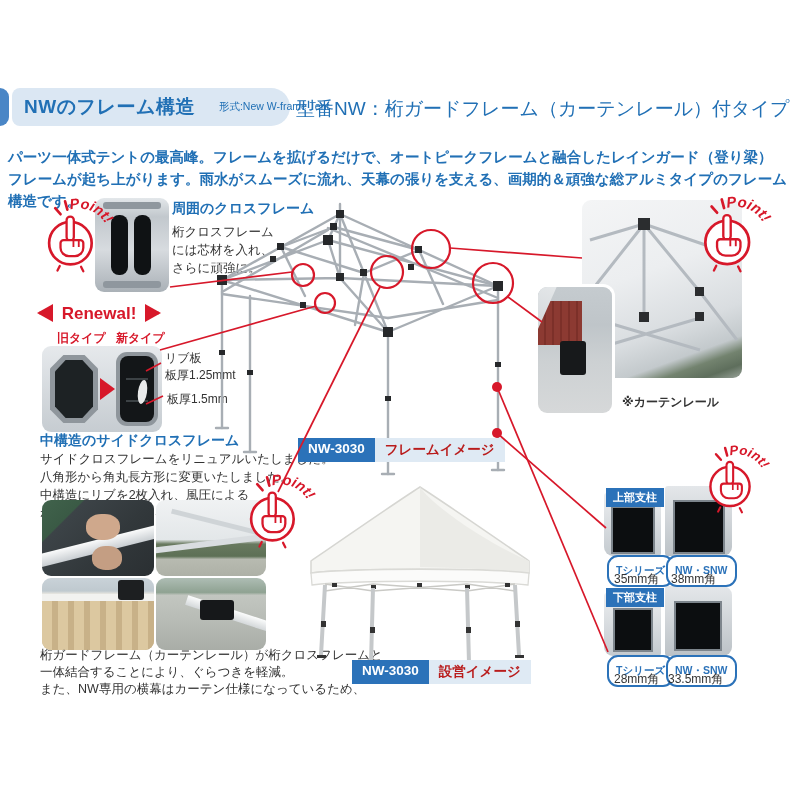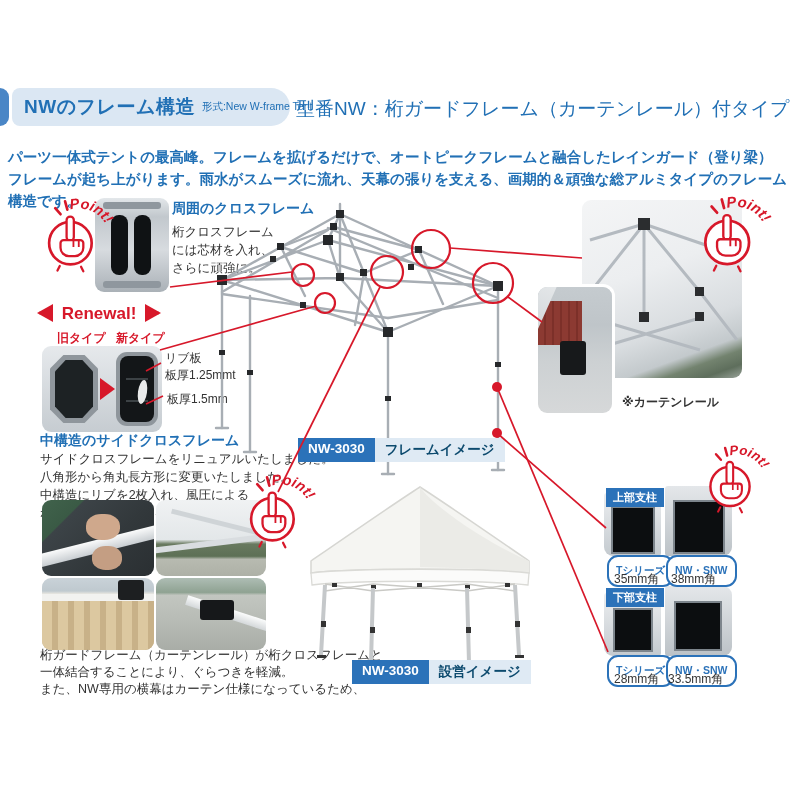--- a/index.html
+++ b/index.html
@@ -2,21 +2,21 @@
 <html><head>
 <meta charset="utf-8">
 <style>
   html,body{margin:0;padding:0;background:#fff;}
   .page{position:relative;width:800px;height:800px;background:#fff;overflow:hidden;
         font-family:"Liberation Sans","DejaVu Sans",sans-serif;}
   .abs{position:absolute;}
   
   .left-bar{left:0;top:88px;width:9px;height:38px;background:#4a86c6;border-radius:0 9px 9px 0;}
   .header-pill{left:12px;top:88px;width:278px;height:38px;background:#dbe7f3;
-               border-radius:8px 19px 19px 8px;display:flex;align-items:center;padding-left:12px;gap:7px;box-sizing:border-box;}
+               border-radius:8px 19px 19px 8px;display:flex;align-items:center;padding-left:12px;gap:24px;box-sizing:border-box;}
   .header-title{color:#2170b5;font-size:19px;font-weight:bold;letter-spacing:.5px;white-space:nowrap;}
   .header-sub{color:#2170b5;font-size:10.5px;white-space:nowrap;}
   .model-title{left:296px;top:96px;color:#2170b5;font-size:19px;font-weight:normal;white-space:nowrap;}
   .intro{left:8px;top:147px;width:790px;color:#2170b5;font-size:14.5px;font-weight:bold;line-height:1.5;}
   
   .sec-title{color:#2170b5;font-size:14px;font-weight:bold;white-space:nowrap;}
   .body-txt{color:#333;font-size:12.5px;line-height:1.45;white-space:nowrap;}
   .red-lbl{color:#d7182a;font-size:12px;font-weight:bold;white-space:nowrap;}
   .small-lbl{color:#333;font-size:12px;white-space:nowrap;}
   
@@ -66,21 +66,21 @@
   .pillar-photo{width:128px;height:70px;background:#fff;}
   .pblock{position:absolute;border-radius:3px;}
   .pblock .hole{position:absolute;background:#0c0e10;border:2px solid #7d858c;}
   .pillar-label{background:#2b72b9;color:#fff;font-size:11px;font-weight:bold;padding:2px 7px;white-space:nowrap;z-index:4;}
   .pill-badge{border:2px solid #2b72b9;color:#2b72b9;background:#fff;border-radius:11px;
       font-size:10.5px;font-weight:bold;padding:7px 7px;white-space:nowrap;z-index:4;}
   .size-lbl{color:#333;font-size:12px;font-weight:normal;white-space:nowrap;z-index:4;text-align:center;}
   
   .model-badge{display:flex;z-index:3;}
   .model-chip{background:#2b72b9;color:#fff;font-size:13.5px;font-weight:bold;padding:3px 10px;}
-  .model-cap{background:#dfeaf4;color:#0c4a6e;font-size:13.5px;font-weight:bold;padding:3px 10px;}
+  .model-cap{background:#dfeaf4;color:#b91c1c;font-size:13.5px;font-weight:bold;padding:3px 10px;}
   .note-lbl{color:#333;font-size:12px;font-weight:bold;white-space:nowrap;}
   .point-svg{position:absolute;z-index:6;overflow:visible;}
   .overlay{position:absolute;left:0;top:0;z-index:5;pointer-events:none;}
   .artsvg{position:absolute;z-index:1;}
 </style>
 </head>
 <body>
 
 <div class="page">
 

